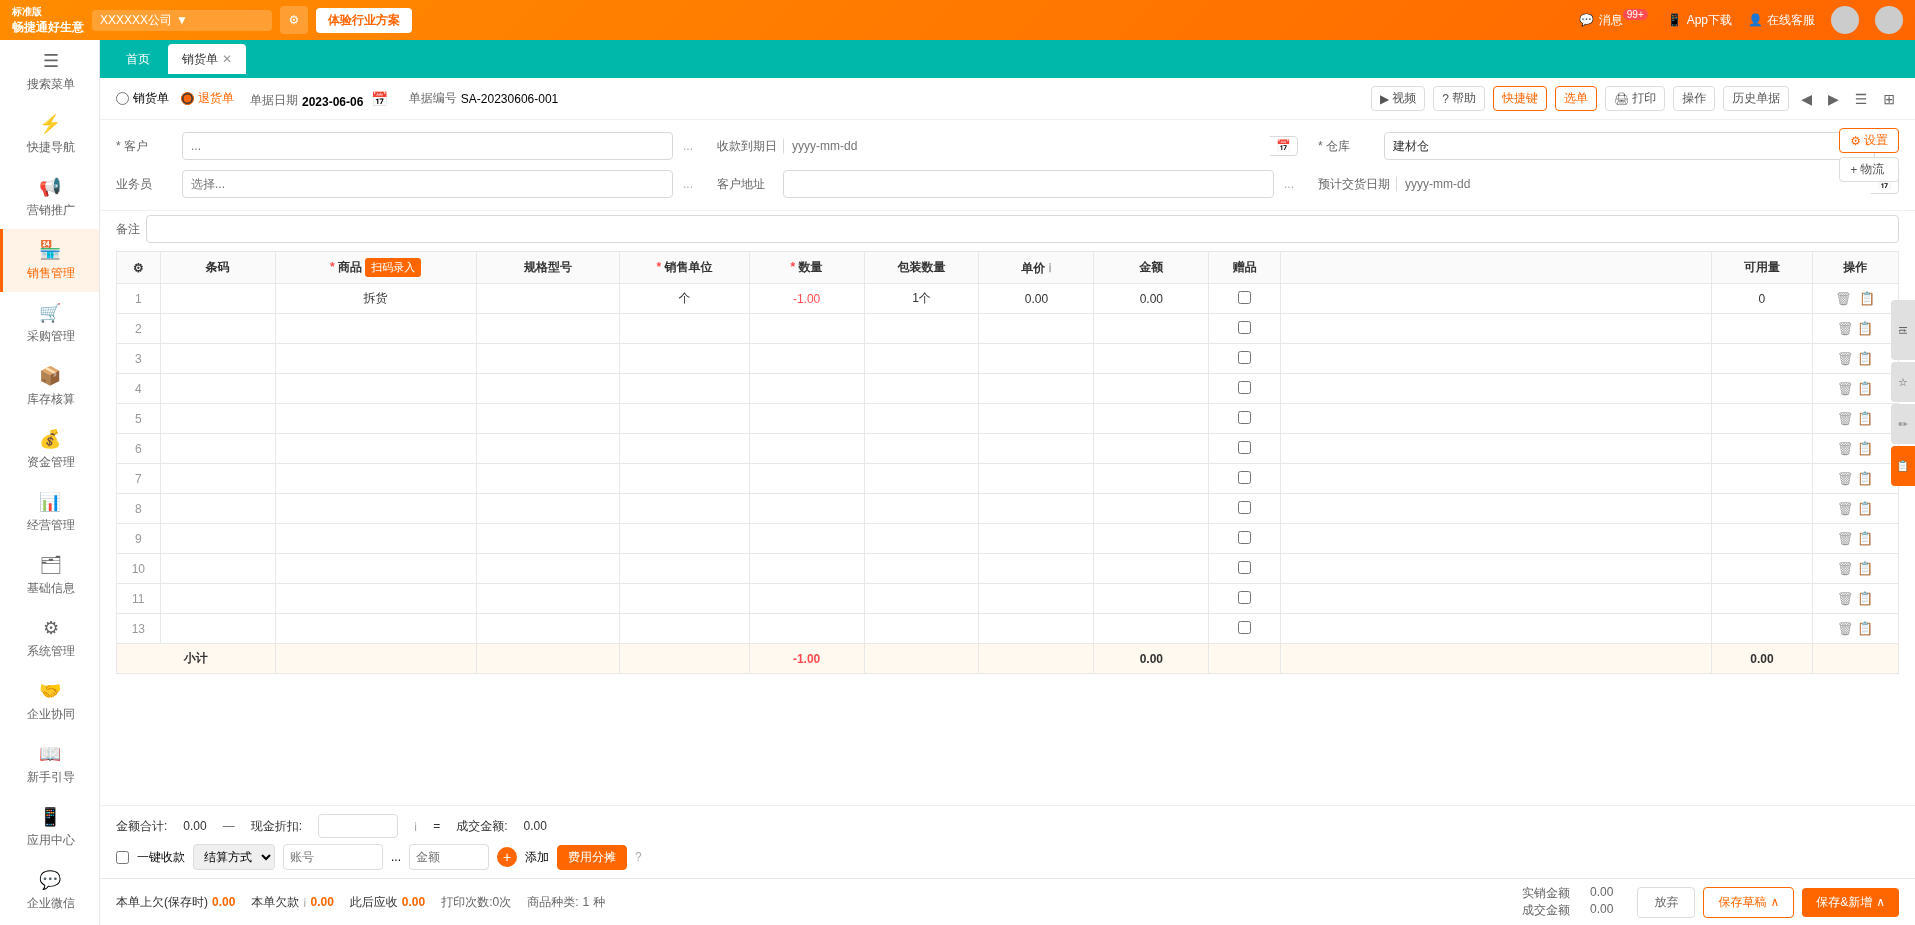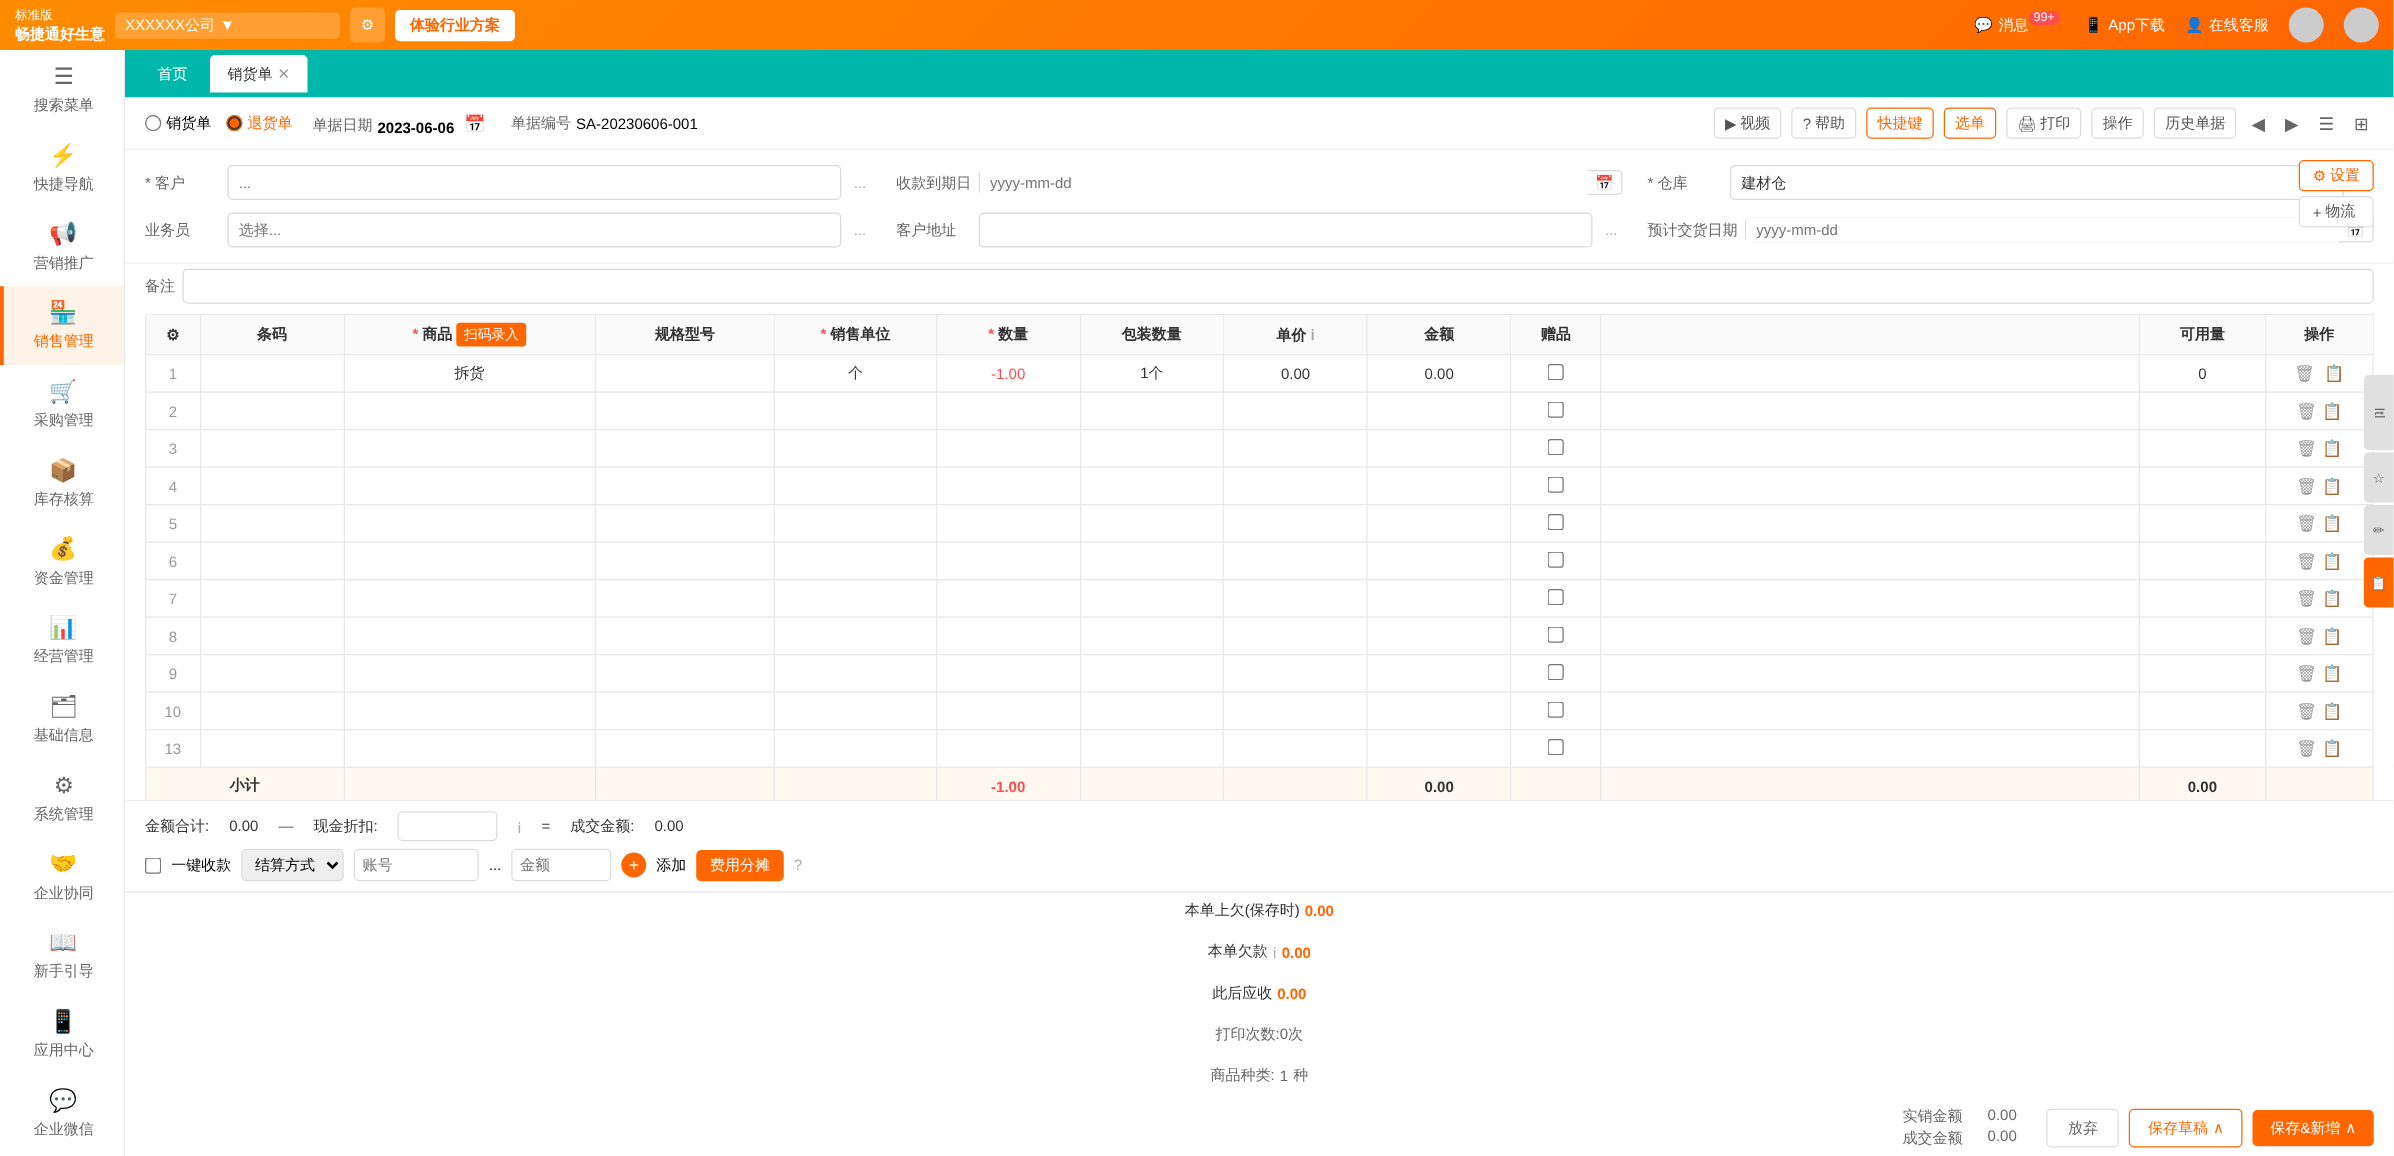--- a/index.html
+++ b/index.html
@@ -5,21 +5,21 @@
     * { box-sizing: border-box; margin: 0; padding: 0; font-family: 'Microsoft YaHei', Arial, sans-serif; font-size: 12px; }
     body { background: #f0f2f5; overflow: hidden; width: 1915px; height: 925px; }
 
     
     .top-bar {
       display: flex; align-items: center; height: 40px;
       background: linear-gradient(135deg, #ff8c00, #ff6600);
       padding: 0 12px; gap: 8px;
     }
     .top-bar-logo { color: white; font-weight: bold; font-size: 13px; white-space: nowrap; }
-    .top-bar-logo span { font-size: 10px; display: block; font-weight: normal; }
+    .top-bar-logo span { font-size: 10px; display: block; font-weight: bold; }
     .company-selector {
       display: flex; align-items: center; background: rgba(255,255,255,0.2);
       border-radius: 4px; padding: 2px 8px; color: white; gap: 4px; cursor: pointer;
       min-width: 180px; border: none;
     }
     .gear-btn { background: rgba(255,255,255,0.2); border: none; border-radius: 4px; width: 28px; height: 28px; color: white; cursor: pointer; display: flex; align-items: center; justify-content: center; }
     .trial-btn { background: white; color: #ff6600; border: none; border-radius: 4px; padding: 4px 12px; cursor: pointer; font-weight: bold; font-size: 12px; }
     .top-bar-right { margin-left: auto; display: flex; align-items: center; gap: 16px; color: white; }
     .top-bar-right-item { display: flex; align-items: center; gap: 4px; cursor: pointer; font-size: 12px; }
     .badge { background: #ff4d4f; color: white; border-radius: 10px; padding: 0 4px; font-size: 10px; position: relative; top: -6px; left: -4px; }
@@ -112,21 +112,21 @@
     .payment-checkbox { accent-color: #ff6600; }
     .payment-btn {
       background: white; border: 1px solid #ff6600; color: #ff6600; border-radius: 4px;
       padding: 3px 10px; cursor: pointer; font-size: 12px;
     }
     .payment-btn.active { background: #ff6600; color: white; }
 
     
     .bottom-bar {
       display: flex; align-items: center; padding: 6px 16px; background: white;
-      border-top: 1px solid #e8e8e8; gap: 16px; flex-direction: column;
+      border-top: 1px solid #e8e8e8; gap: 16px;
     }
     .bottom-info { display: flex; align-items: center; gap: 4px; color: #666; }
     .bottom-info .label { color: #333; }
     .bottom-info .value { color: #ff6600; font-weight: bold; }
     .bottom-actions { margin-left: auto; display: flex; align-items: center; gap: 8px; }
     .btn-abandon { border: 1px solid #ddd; background: white; color: #666; padding: 6px 16px; border-radius: 4px; cursor: pointer; }
     .btn-draft { background: white; border: 1px solid #ff6600; color: #ff6600; padding: 6px 14px; border-radius: 4px; cursor: pointer; display: flex; align-items: center; gap: 4px; }
     .btn-save-new { background: #ff6600; color: white; border: none; padding: 6px 14px; border-radius: 4px; cursor: pointer; display: flex; align-items: center; gap: 4px; }
     .settings-btn {
       display: flex; align-items: center; gap: 3px; padding: 3px 10px;
@@ -533,20 +533,35 @@
                 <td></td>
                 <td></td>
                 <td></td>
                 <td></td>
               <td><input type="checkbox" style=""></td>
               <td></td>
                 <td></td>
                 <td><span class="action-icon">🗑</span><span class="action-icon">📋</span></td>
             </tr>
             <tr>
+              <td class="row-num">11</td>
+              <td></td>
+                <td></td>
+                <td></td>
+                <td></td>
+                <td></td>
+                <td></td>
+                <td></td>
+                <td></td>
+              <td><input type="checkbox" style=""></td>
+              <td></td>
+                <td></td>
+                <td><span class="action-icon">🗑</span><span class="action-icon">📋</span></td>
+            </tr>
+            <tr>
               <td class="row-num">13</td>
               <td></td>
                 <td></td>
                 <td></td>
                 <td></td>
                 <td></td>
                 <td></td>
                 <td></td>
                 <td></td>
               <td><input type="checkbox" style=""></td>

